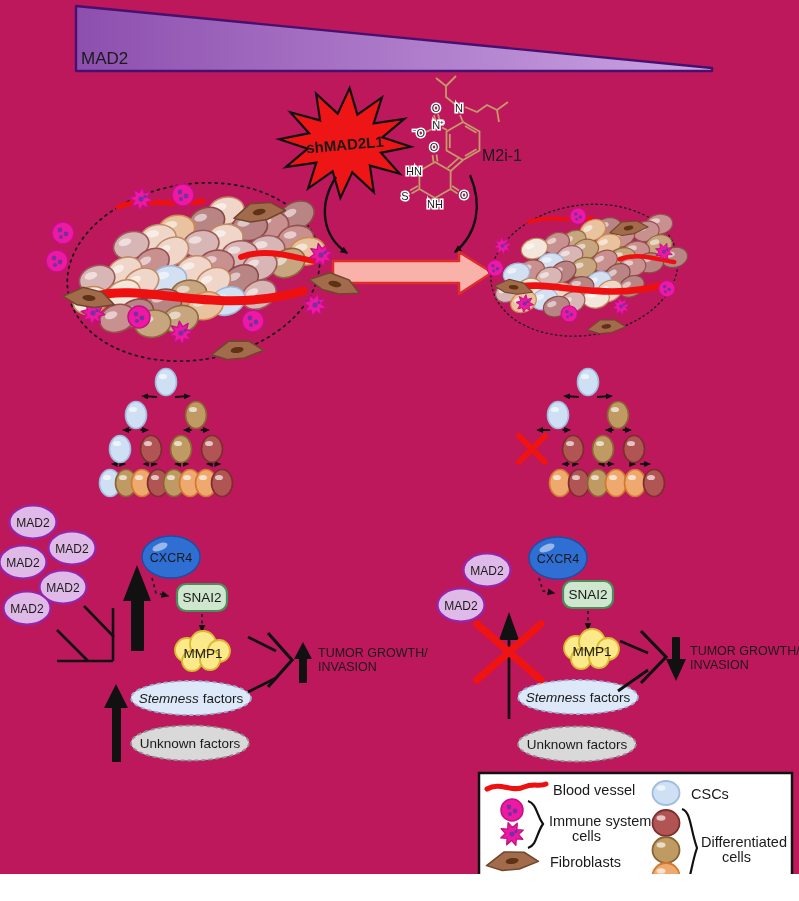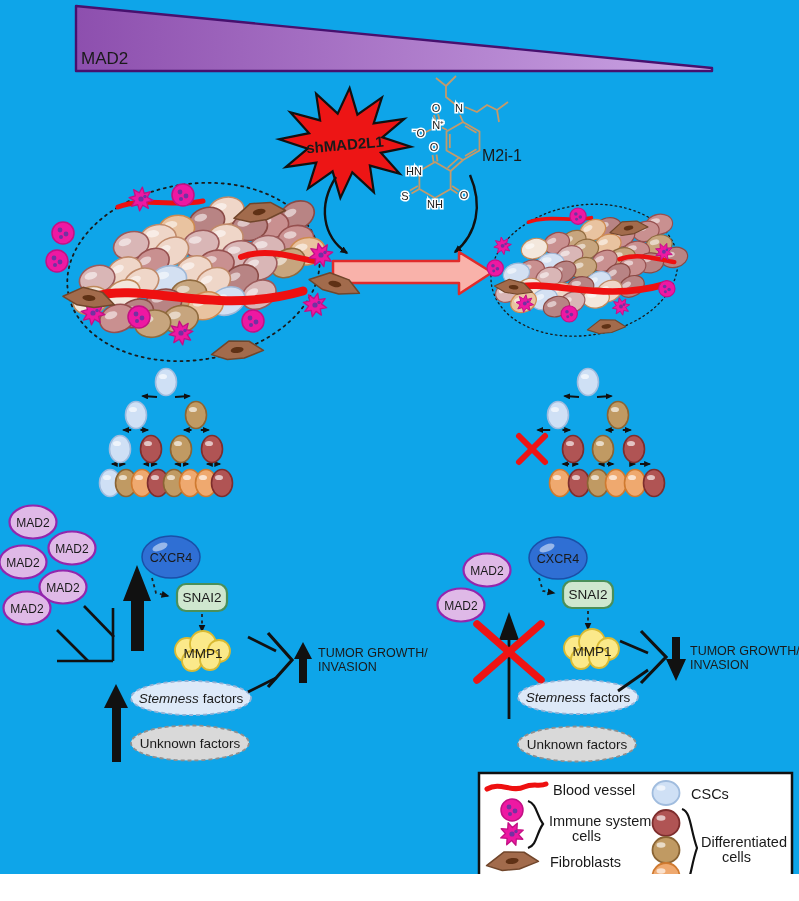--- a/index.html
+++ b/index.html
@@ -1,16 +1,16 @@
 <!DOCTYPE html>
 <html><head>
 <meta charset="utf-8">
 <style>
   html,body{margin:0;padding:0;background:#fff;}
-  .stage{position:relative;width:799px;height:874px;background:#0ea5e9;overflow:hidden;
+  .stage{position:relative;width:799px;height:874px;background:#be185d;overflow:hidden;
          font-family:"Liberation Sans", sans-serif;}
   svg{position:absolute;inset:0;}
   text{font-family:"Liberation Sans", sans-serif;fill:#1a1a1a;}
   .halo{paint-order:stroke;stroke:#ffffff;stroke-width:3px;}
 </style>
 </head>
 <body>
 
 <div class="stage">
 <svg viewBox="0 0 799 901" width="799" height="901">

